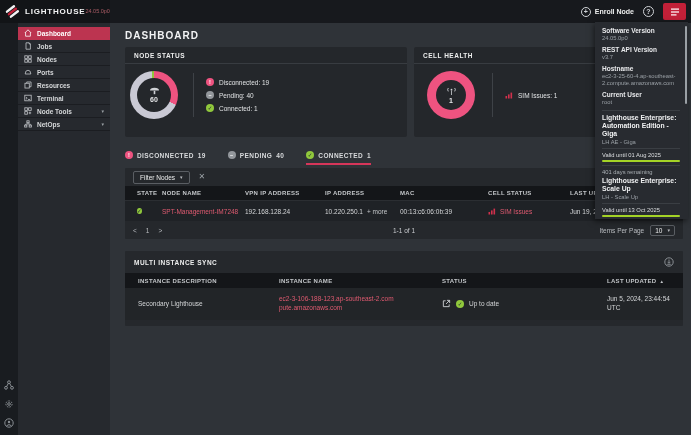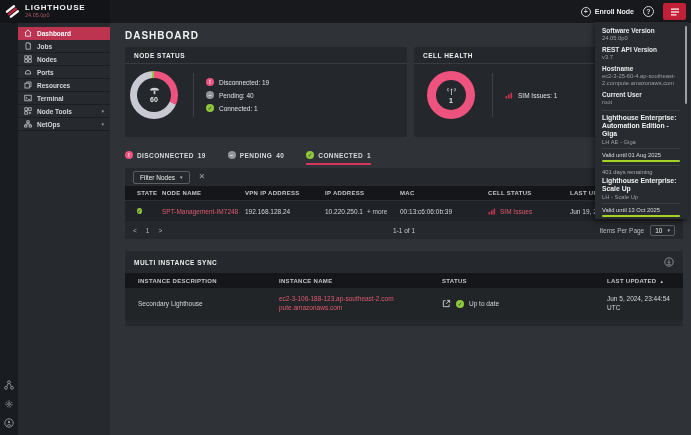--- a/index.html
+++ b/index.html
@@ -4,21 +4,21 @@
 <style>
   * { margin:0; padding:0; box-sizing:border-box; }
   html,body { width:691px; height:435px; overflow:hidden; background:#000; }
   body { font-family:"Liberation Sans","DejaVu Sans",sans-serif; }
   .screen { position:relative; width:691px; height:435px; background:#2f3338; overflow:hidden; }
 
   
   .logo-bar { position:absolute; left:0; top:0; width:110px; height:23px; background:#121417;
               display:flex; align-items:center; gap:5px; padding-left:5px; z-index:5; }
   .logo-mark { width:15px; height:15px; flex:0 0 auto; }
-  .logo-text-wrap { display:flex; flex-direction:column; line-height:1; }
+  .logo-text-wrap { display:flex; flex-direction:row; line-height:1; }
   .app-name { color:#f2f3f4; font-size:8px; font-weight:bold; letter-spacing:.8px; }
   .app-version { color:#a85b64; font-size:5.5px; margin-top:1px; }
 
   .top-bar { position:absolute; left:110px; top:0; right:0; height:23px; background:#17191d;
              display:flex; align-items:center; justify-content:flex-end; gap:9px; padding-right:5px; z-index:5; }
   .enroll-btn { display:flex; align-items:center; gap:4px; color:#eceded; font-size:7px; font-weight:bold; cursor:pointer; }
   .round-ic { width:10px; height:10px; border:1px solid #cfd2d6; border-radius:50%; color:#cfd2d6;
               font-size:7px; line-height:8px; text-align:center; font-weight:bold; }
   .help-btn { width:11px; height:11px; border:1px solid #cfd2d6; border-radius:50%; color:#cfd2d6;
               font-size:7px; line-height:9px; text-align:center; font-weight:bold; cursor:pointer; }

